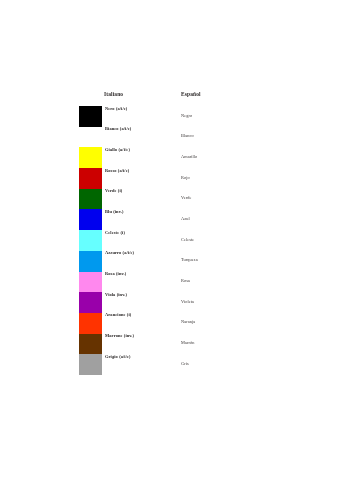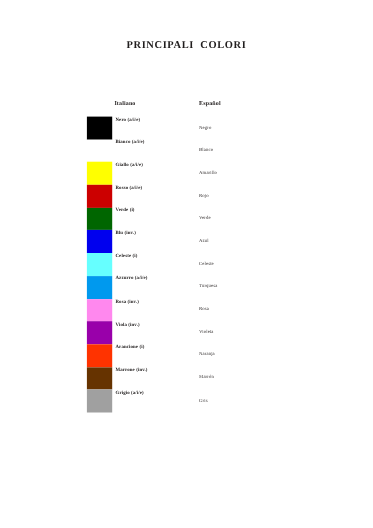--- a/index.html
+++ b/index.html
@@ -88,21 +88,20 @@
     color: #3a3636;
     letter-spacing: 0.1px;
     white-space: nowrap;
   }
 </style>
 </head>
 <body>
 
 <div class="page">
 
-  <div class="doc-title">PRINCIPALI  COLORI</div>
 
   <div class="col-head italiano">Italiano</div>
 
   <div class="col-head espanol">Español</div>
 
   <div class="table">
       <div class="row">
         <div class="swatch" style="background: rgb(0, 0, 0);"></div>
         <div class="label-it">Nero (a/i/e)</div>
         <div class="label-es">Negro</div>

